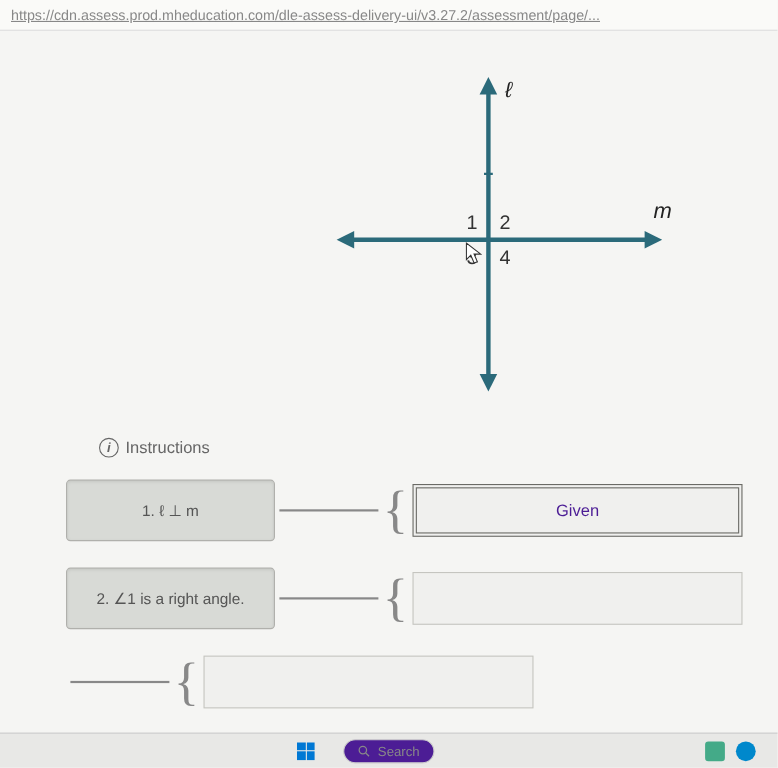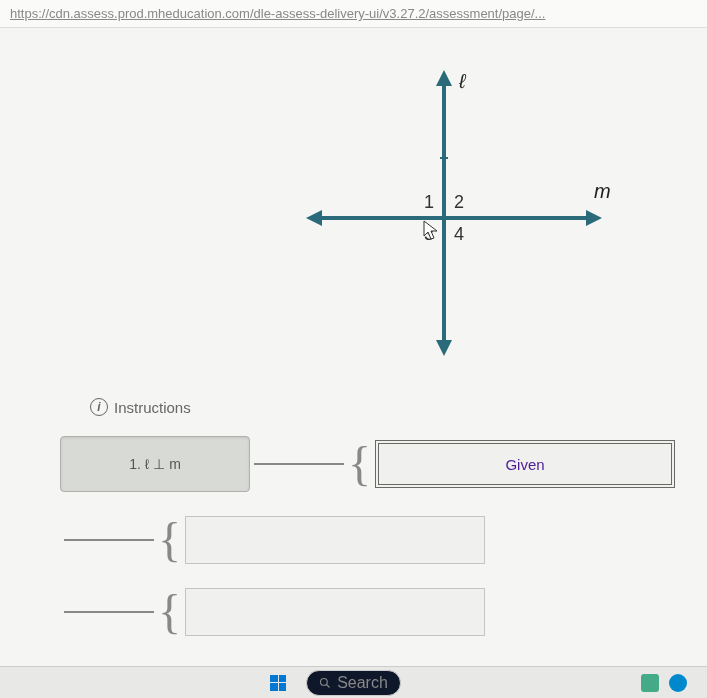--- a/index.html
+++ b/index.html
@@ -120,26 +120,26 @@
       border-top: 1px solid #ccc;
       display: flex;
       align-items: center;
       justify-content: center;
       gap: 8px;
     }
     .search-widget {
       display: flex;
       align-items: center;
       gap: 6px;
-      background: #0f172a;
+      background: #4c1d95;
       border: 1px solid #ccc;
       border-radius: 16px;
       padding: 3px 12px;
       color: #888;
-      font-size: 16px;
+      font-size: 12px;
     }
     .search-icon-svg {
       width: 12px;
       height: 12px;
     }
     .taskbar-apps {
       position: absolute;
       right: 20px;
       display: flex;
       gap: 10px;
@@ -220,20 +220,23 @@
         <span>1. ℓ ⊥ m</span>
       </div>
       <div class="connector"></div>
       <span class="brace">{</span>
       <div class="reason-box given">
         <span>Given</span>
       </div>
     </div>
 
     <div class="proof-row">
+      <div class="statement-box">
+        <span>2. ∠1 is a right angle.</span>
+      </div>
       <div class="connector"></div>
       <span class="brace">{</span>
       <div class="reason-box">
         <span></span>
       </div>
     </div>
 
     <div class="proof-row">
       <div class="connector"></div>
       <span class="brace">{</span>

